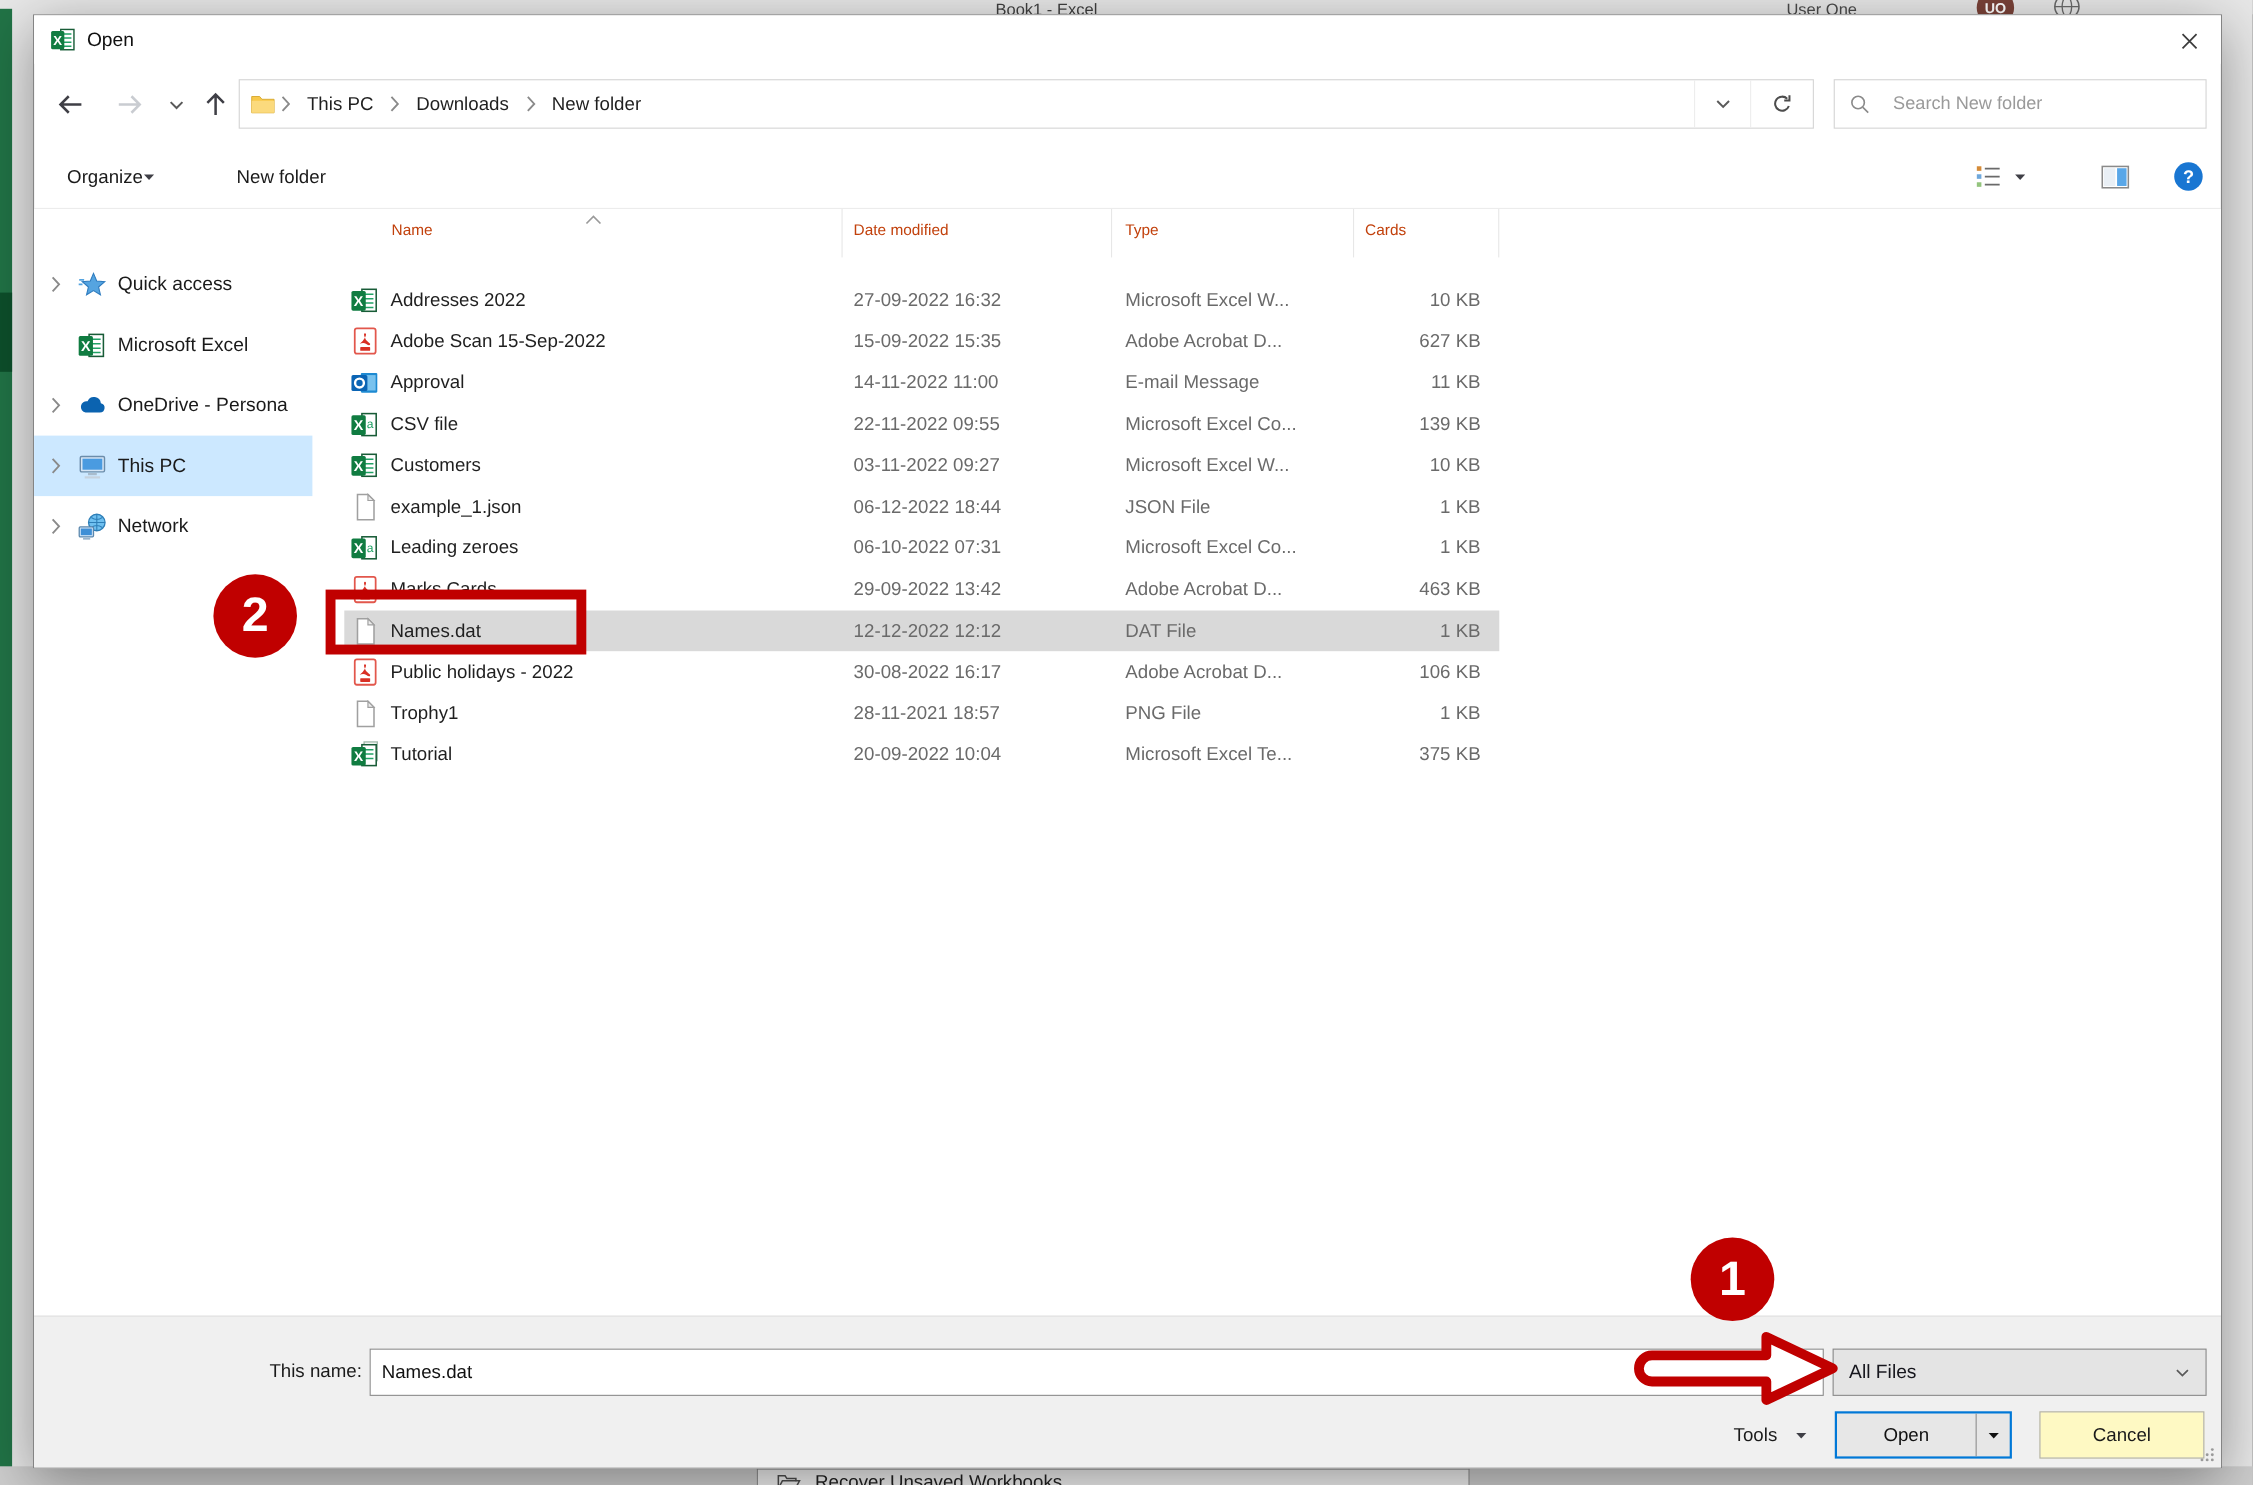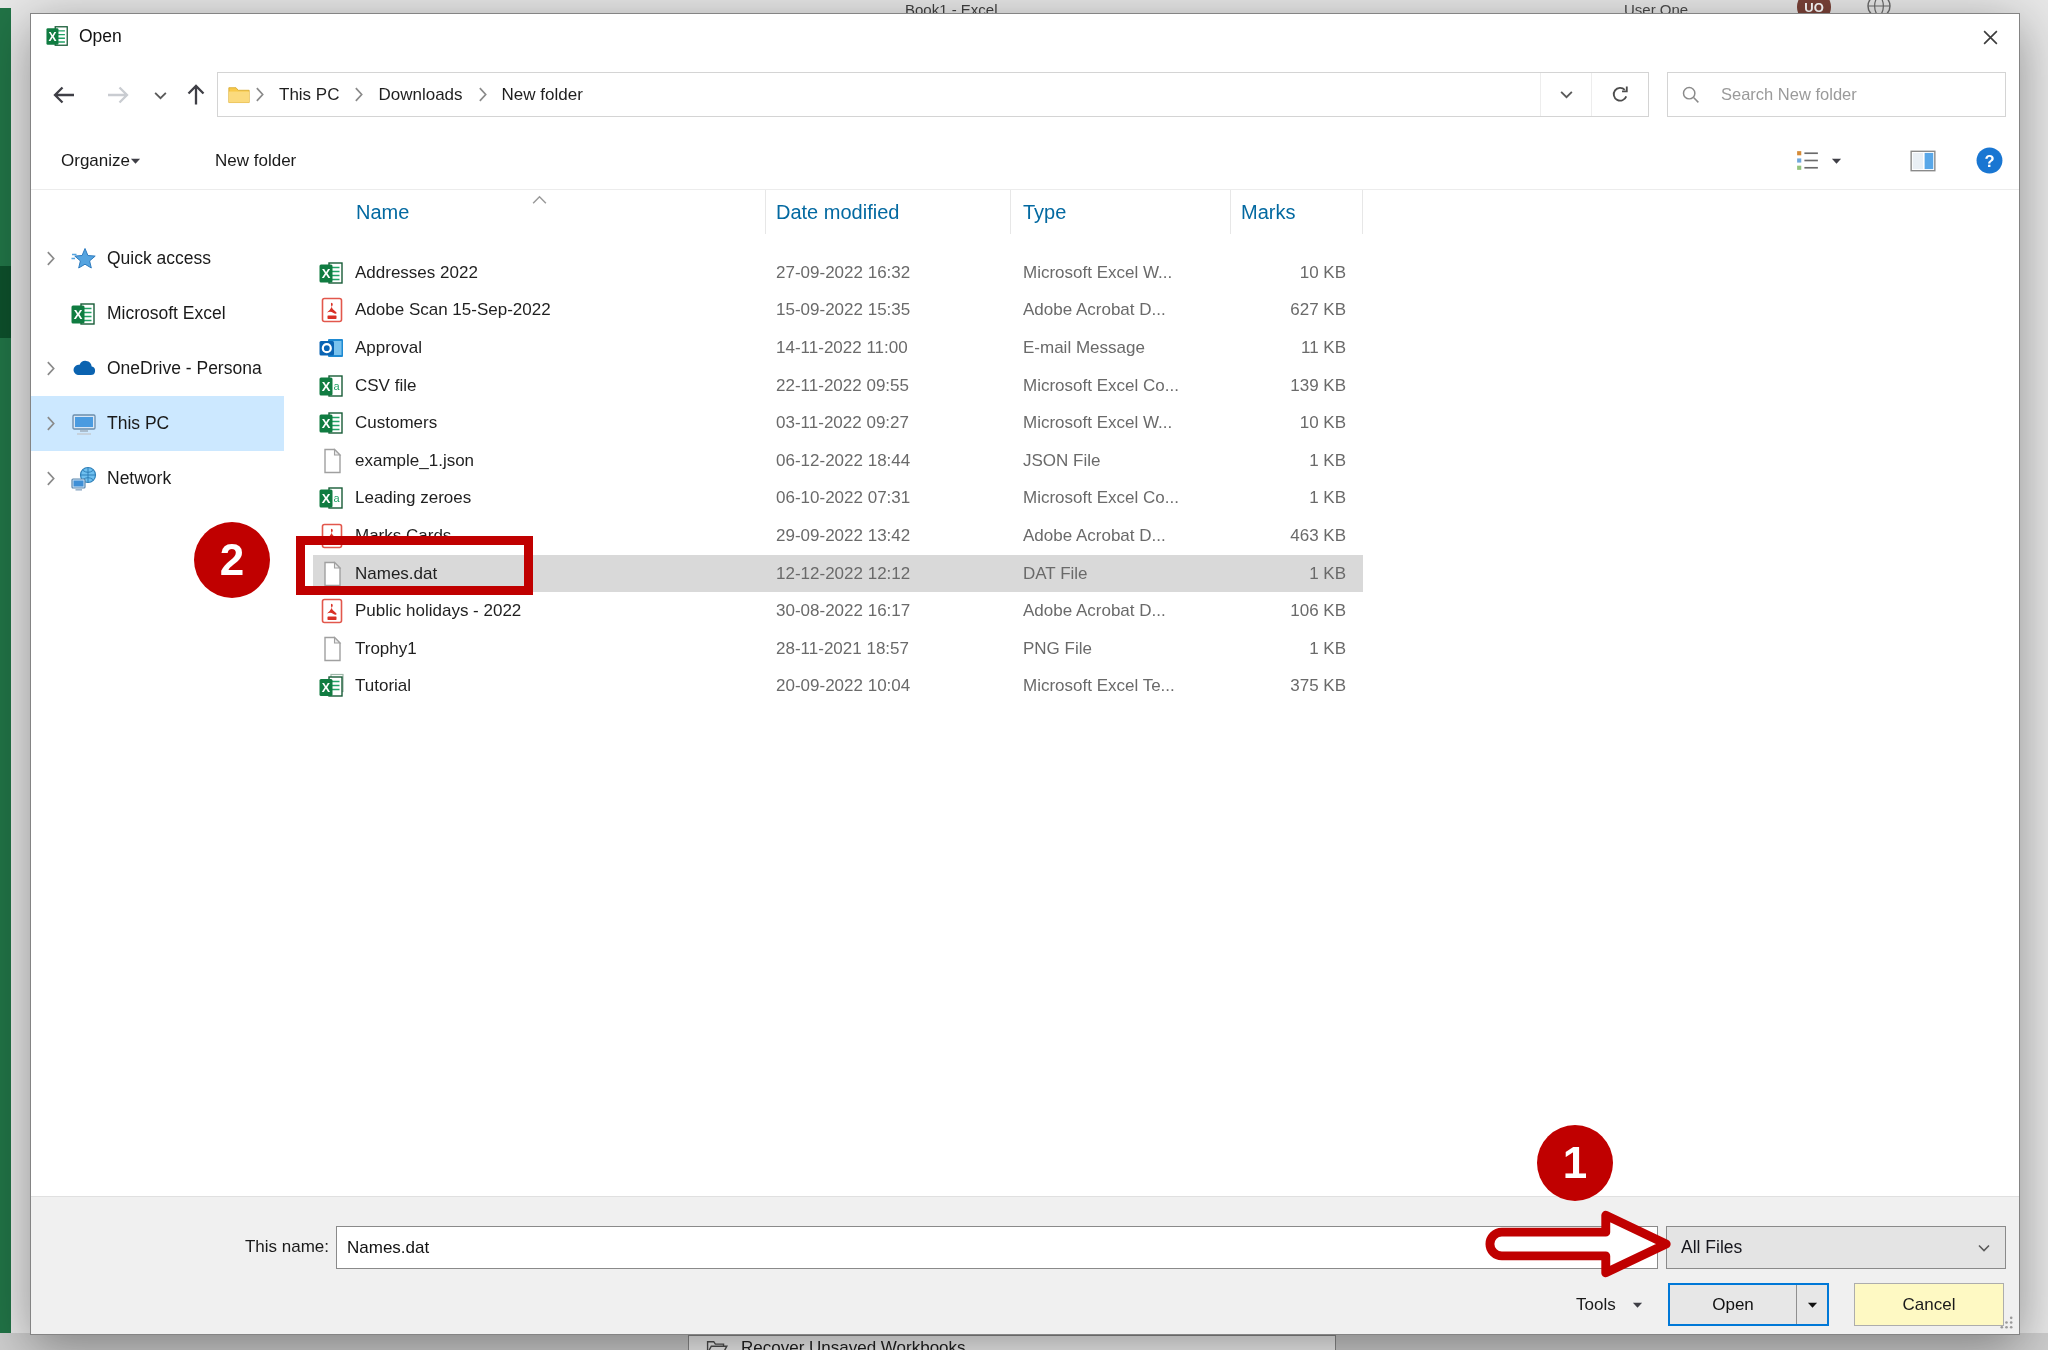--- a/index.html
+++ b/index.html
@@ -44,21 +44,21 @@
 
   .bodyarea{position:absolute;left:0;top:176px;right:0;bottom:138px;background:#fff;}
   .sidebar{position:absolute;left:0;top:0;width:253px;height:100%;padding-top:41px;box-sizing:border-box;}
   .sb-item{display:flex;align-items:center;height:55px;padding-left:14px;font-size:17.5px;color:#1a1a1a;
            white-space:nowrap;overflow:hidden;cursor:default;}
   .sb-item.sel{background:#cce8ff;}
   .sb-chev{width:26px;display:flex;flex:0 0 26px;}
   .sb-icon{width:36px;display:flex;flex:0 0 36px;}
 
   .listheader{position:absolute;left:240px;top:0;height:44px;display:flex;}
-  .hdr-cell{font-size:20px;color:#0369a1;padding-top:11px;box-sizing:border-box;height:44px;
+  .hdr-cell{font-size:14px;color:#c2410c;padding-top:11px;box-sizing:border-box;height:44px;
             border-right:1px solid #e7e7e7;cursor:default;}
   .rows{position:absolute;left:282px;top:64px;width:1050px;}
   .frow{display:flex;align-items:center;height:37.6px;font-size:17px;cursor:default;}
   .frow.sel{background:#d9d9d9;}
   .cell-name{display:flex;align-items:center;gap:10px;padding-left:6px;box-sizing:border-box;
              width:453px;color:#1f1f1f;white-space:nowrap;overflow:hidden;}
   .c-date{width:245px;padding-left:10px;box-sizing:border-box;color:#6a6a6a;}
   .c-type{width:220px;padding-left:12px;box-sizing:border-box;color:#6a6a6a;white-space:nowrap;overflow:hidden;}
   .c-size{width:132px;padding-right:17px;box-sizing:border-box;color:#6a6a6a;text-align:right;}
 
@@ -315,21 +315,21 @@
               </svg>
             </span>
             <span>Network</span>
           </div>
         </div>
 
       <div class="listheader">
         <div class="hdr-cell" style="width:495px;padding-left:85px;">Name</div>
         <div class="hdr-cell" style="width:245px;padding-left:10px;">Date modified</div>
         <div class="hdr-cell" style="width:220px;padding-left:12px;">Type</div>
-        <div class="hdr-cell" style="width:132px;padding-left:10px;">Marks</div>
+        <div class="hdr-cell" style="width:132px;padding-left:10px;">Cards</div>
       </div>
       <span class="abs" style="left:500px;top:5px;">
         <svg width="17" height="10" viewBox="0 0 16 9">
             <path d="M2 7.5 L8 1.5 L14 7.5" fill="none" stroke="#9a9a9a" stroke-width="1.4"></path>
           </svg>
       </span>
 
       <div id="rows" class="rows">
           <div class="frow">
             <span class="cell-name">

